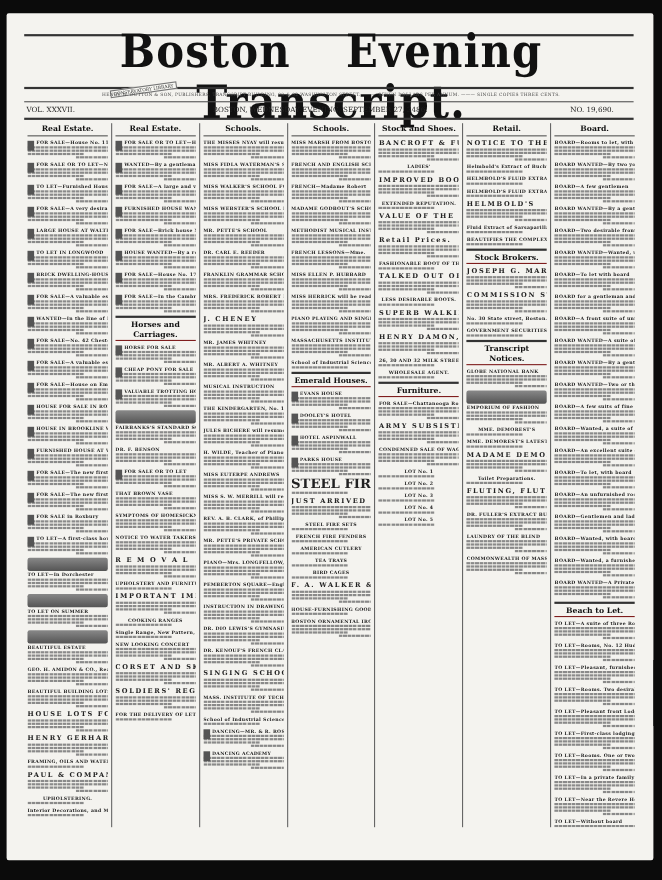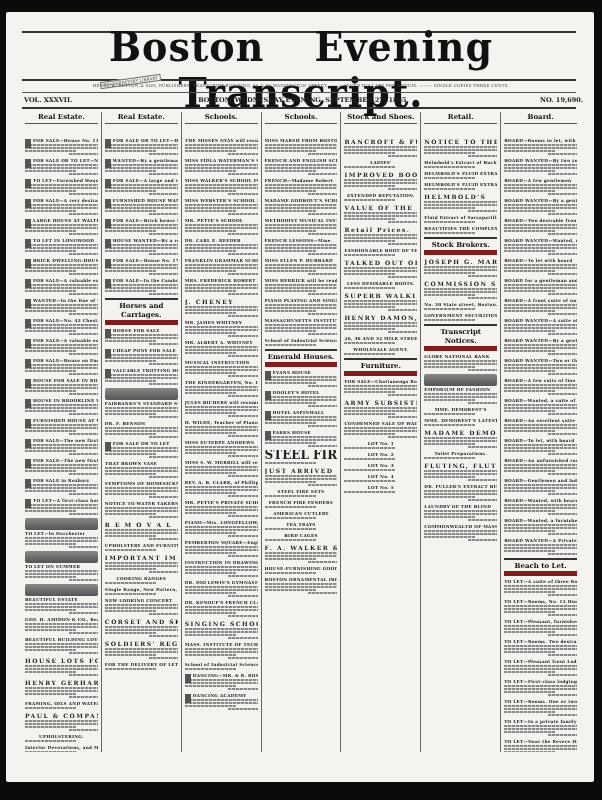--- a/index.html
+++ b/index.html
@@ -4,29 +4,29 @@
 <style>
   html,body{margin:0;padding:0;}
   body{width:602px;height:800px;background:#0b0b0b;overflow:hidden;position:relative;font-family:"DejaVu Serif",serif;color:#222;}
   .sheet{position:absolute;left:6px;top:12px;width:588px;height:770px;background:#f4f3ef;border-radius:2px;}
   .rule{position:absolute;left:22px;right:26px;height:2px;background:#333;}
   .rule.thin{height:1px;background:#555;}
   .masthead{position:absolute;left:0;right:0;top:24px;text-align:center;font-family:"DejaVu Serif",serif;font-weight:bold;font-size:38px;letter-spacing:1px;color:#111;line-height:46px;}
   .masthead span{display:inline-block;margin:0 18px;transform:scaleY(1.1);}
   .pubrow{position:absolute;left:60px;right:60px;top:83px;font-size:4px;letter-spacing:.3px;color:#444;text-align:center;white-space:nowrap;overflow:hidden;}
   .stamp{position:absolute;left:100px;top:78px;font-size:4px;border:1px solid #777;padding:0 2px;transform:rotate(-8deg);background:#f7f7f3;color:#333;}
-  .dateline{position:absolute;left:22px;right:17px;top:96px;height:10px;font-size:6.5px;font-weight:bold;color:#222;}
+  .dateline{position:absolute;left:22px;right:42px;top:96px;height:10px;font-size:6.5px;font-weight:normal;color:#222;}
   .dateline .vol{position:absolute;left:2px;}
   .dateline .date{position:absolute;left:0;right:0;text-align:center;}
   .dateline .no{position:absolute;right:2px;}
   .cols{position:absolute;left:22px;top:112px;width:558px;height:640px;display:flex;}
   .col{flex:1;border-right:1px solid #666;padding:0 3px;overflow:hidden;position:relative;}
   .col:last-child{border-right:none;}
-  .colhead{font-family:"DejaVu Serif",serif;font-weight:bold;font-size:7px;text-align:center;border-bottom:1px solid #555;padding-bottom:2px;margin-bottom:14px;color:#111;}
-  .sechead{font-weight:bold;font-size:7px;text-align:center;border-top:2px solid #333;border-bottom:5px solid #7f1d1d;margin:3px 0;padding:1px 0;color:#111;}
+  .colhead{font-family:"DejaVu Serif",serif;font-weight:bold;font-size:7px;text-align:center;border-bottom:1px solid #555;padding-bottom:2px;margin-bottom:3px;color:#111;}
+  .sechead{font-weight:bold;font-size:7px;text-align:center;border-top:2px solid #333;border-bottom:1px solid #7f1d1d;margin:3px 0;padding:1px 0;color:#111;}
   .ad{margin-bottom:3px;}
   .ad .t{font-size:4.2px;font-weight:bold;letter-spacing:.3px;color:#222;white-space:nowrap;overflow:hidden;}
   .ad .t.big{font-size:6px;letter-spacing:1.5px;}
   .ad .t.huge{font-size:12px;line-height:11px;letter-spacing:0;font-weight:bold;}
   .ad .l{height:2px;margin-top:1px;background:repeating-linear-gradient(90deg,#8a8a8a 0 3px,#c9c9c3 3px 4px);}
   .ad .l.s{width:70%;}
   .ad .l.r{width:40%;margin-left:auto;}
   .ad.house .ic{float:left;width:6px;height:9px;background:#555;margin:1px 2px 0 0;}
   .ad.cut .ic{width:100%;height:12px;background:linear-gradient(#888,#555);margin-bottom:1px;border-radius:2px;}
   .ad.center .t{text-align:center;}
@@ -42,21 +42,21 @@
   <span>Boston</span>
   <span>Evening</span>
   <span>Transcript.</span>
 </div>
 <div class="rule" style="top:79px;"></div>
 <div class="stamp">CONSERVATORY LIBRARY</div>
 <div class="pubrow">HENRY W. DUTTON &amp; SON, PUBLISHERS, TRANSCRIPT BUILDING, 90 &amp; 92 WASHINGTON STREET. ——— SEVEN DOLLARS PER ANNUM. ——— SINGLE COPIES THREE CENTS.</div>
 <div class="rule thin" style="top:92px;"></div>
 <div class="dateline">
   <span class="vol">VOL. XXXVII.</span>
-  <span class="date">BOSTON, WEDNESDAY EVENING, SEPTEMBER 27, 1865.</span>
+  <span class="date">BOSTON, WEDNESDAY EVENING, SEPTEMBER 27, 3486.</span>
   <span class="no">NO. 19,690.</span>
 </div>
 <div class="rule" style="top:107px;"></div>
 
 <div class="cols" id="cols">
     <div class="col">
       <div class="colhead">Real Estate.</div>
       <div class="ad house">
         <div class="ic"></div>
         <div class="t">FOR SALE—House No. 11 Chester</div>

